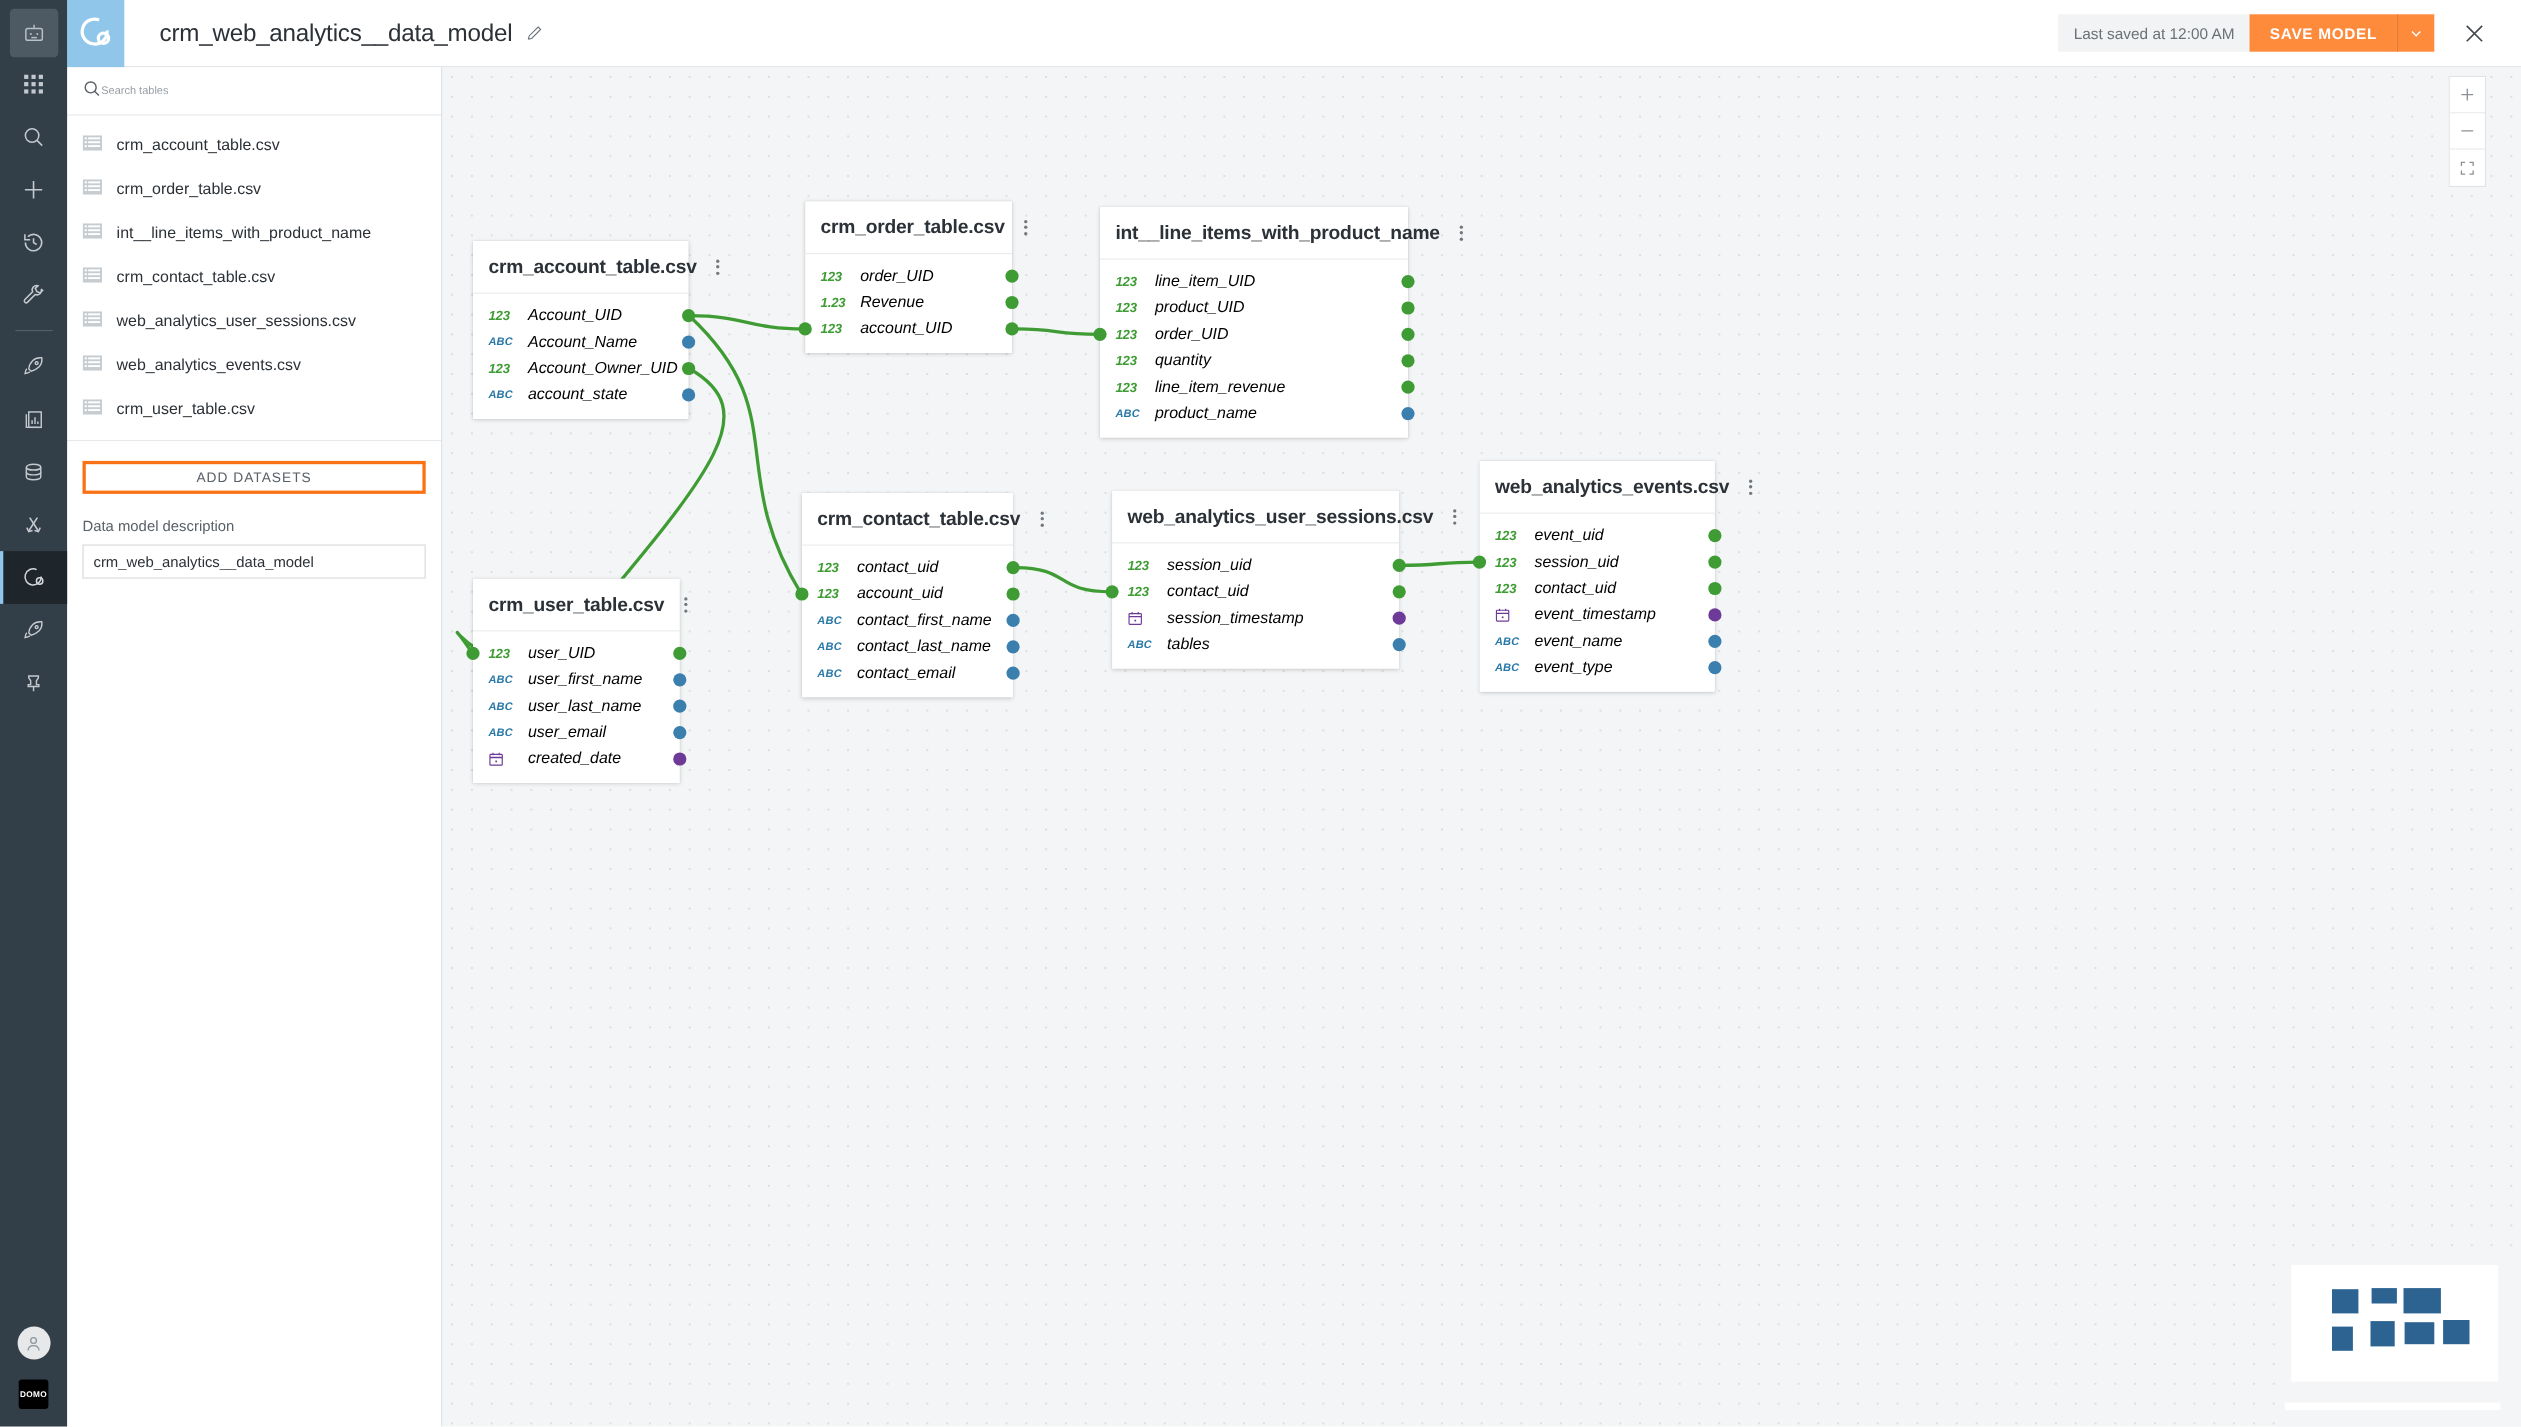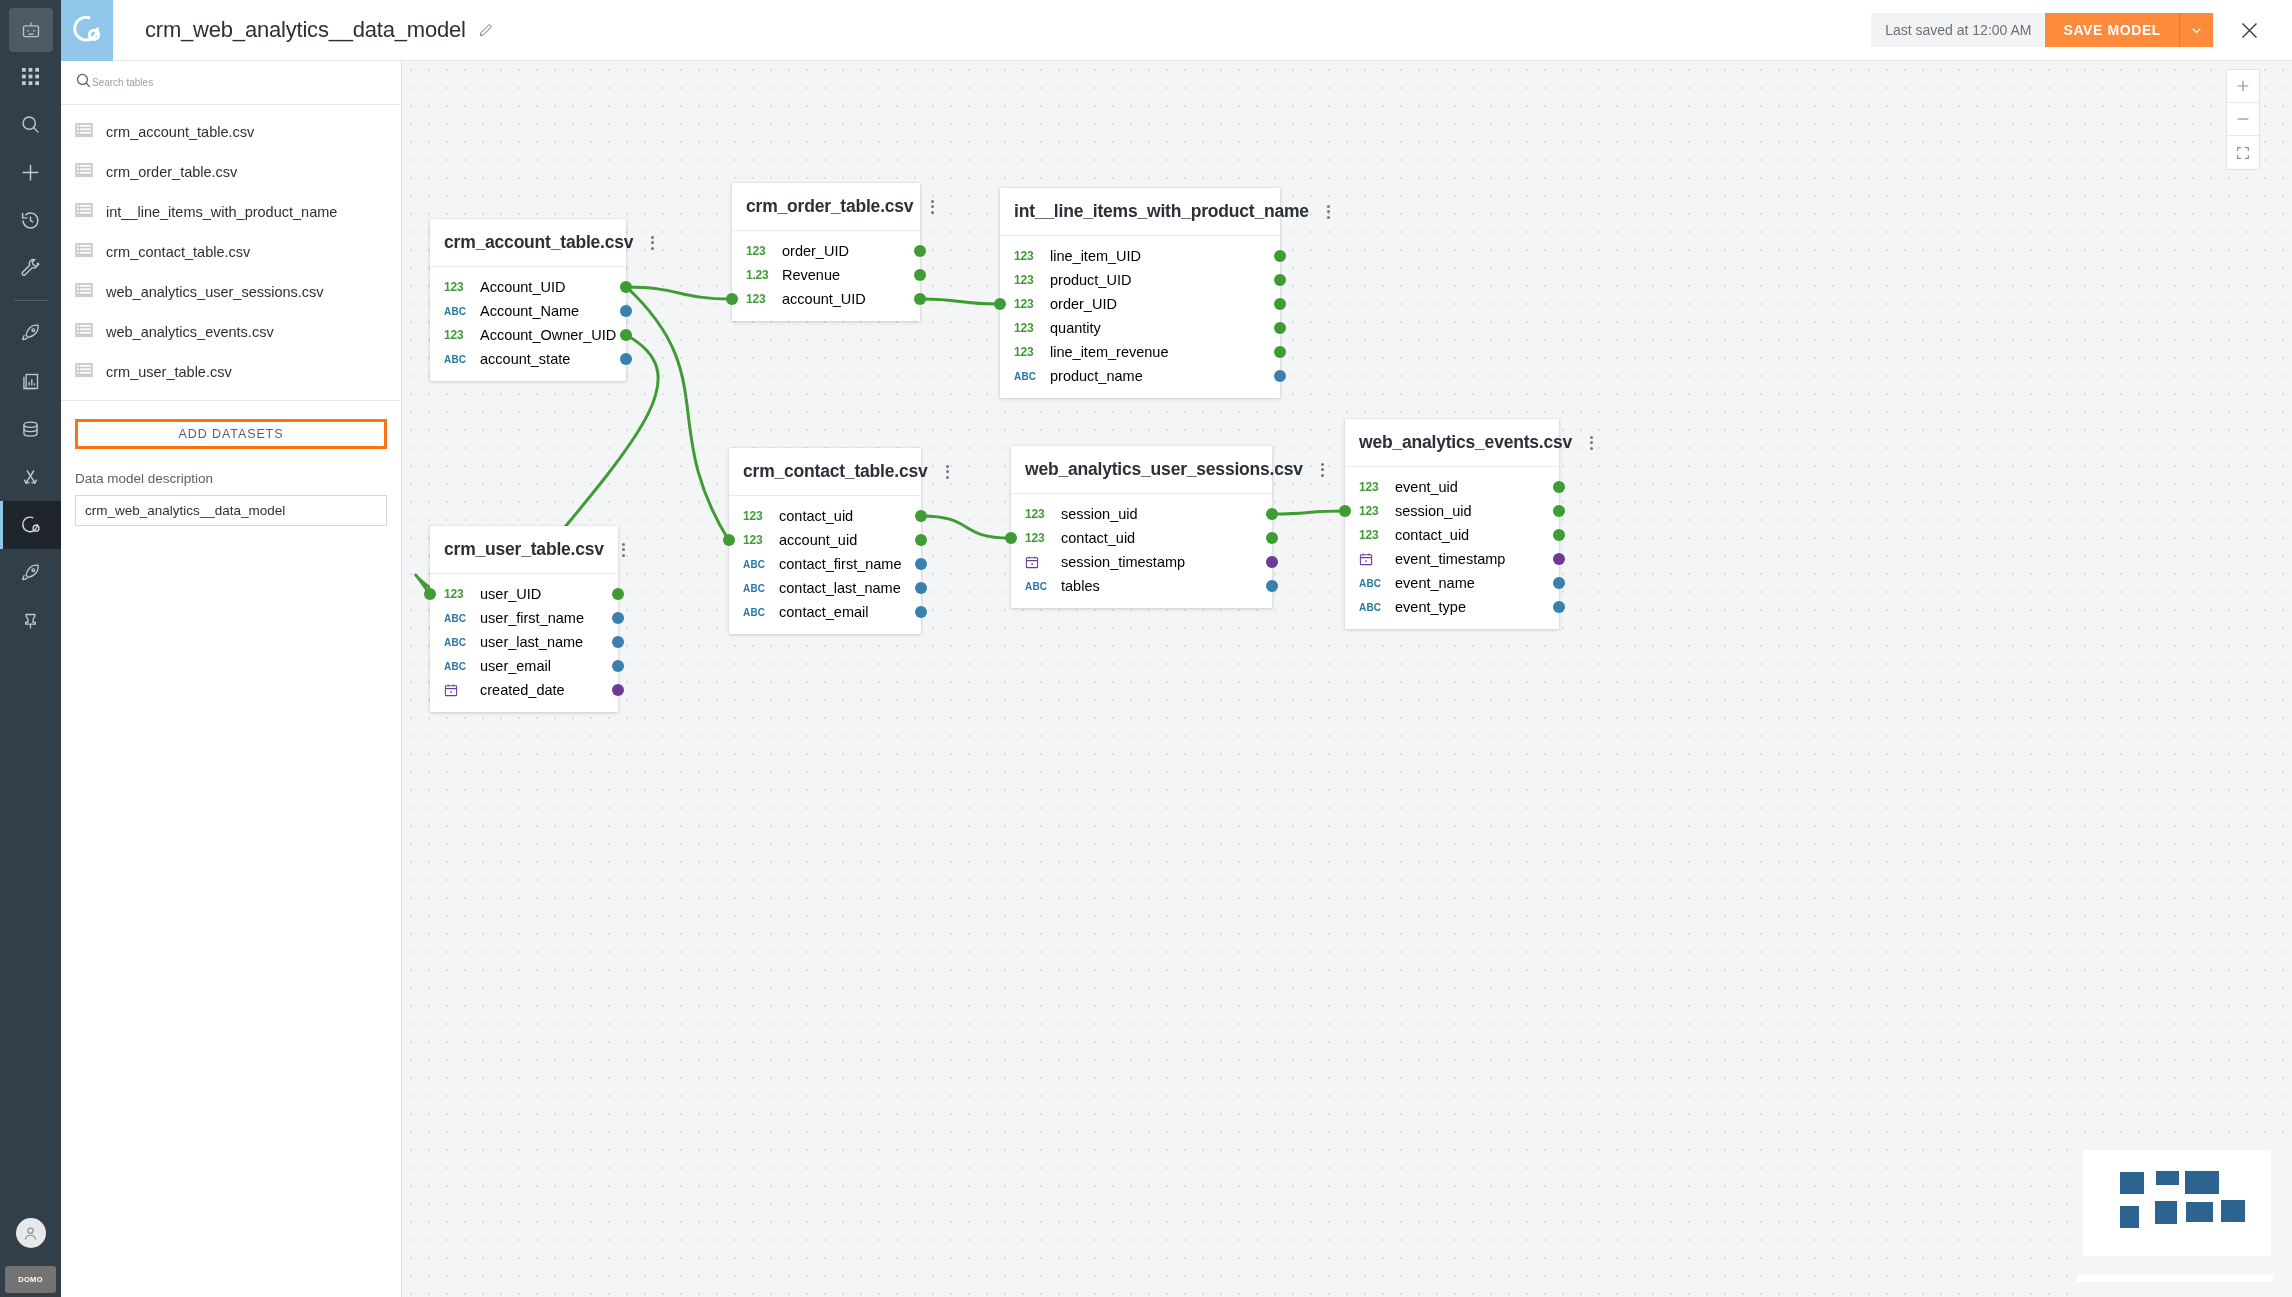--- a/index.html
+++ b/index.html
@@ -36,24 +36,24 @@
     width: 3px; height: 100%; background: #8fc6ea;
   }
   .rail-sep { width: 34px; height: 1px; background: #566069; margin: 8px 0; }
   .rail-spacer { flex: 1; }
   .rail-avatar {
     width: 30px; height: 30px; border-radius: 50%;
     background: #e6e8ea; display: flex; align-items: center; justify-content: center;
     margin-bottom: 18px;
   }
   .rail-domo {
-    width: 51px; height: 27px; background: #737373; border-radius: 3px;
+    width: 27px; height: 27px; background: #000000; border-radius: 3px;
     display: flex; align-items: center; justify-content: center;
     color: #fff; font-size: 7.5px; font-weight: bold; letter-spacing: .3px;
-    margin-bottom: 4px;
+    margin-bottom: 16px;
   }
 
   
   #header {
     position: absolute; left: 61px; top: 0; right: 0; height: 61px;
     background: #fff; border-bottom: 1px solid #e3e6e8;
     display: flex; align-items: center; z-index: 30;
   }
   #header-logo {
     width: 52px; height: 61px; background: #8fc6ea;
@@ -142,21 +142,21 @@
   .node-title {
     font-size: 17.5px; color: #2b3137; font-weight: bold;
     white-space: nowrap; letter-spacing: -.2px;
   }
   .node-menu {
     margin-left: 14px; cursor: pointer; color: #70777d;
     font-size: 16px; line-height: 8px; letter-spacing: 0;
     display: flex; flex-direction: column; gap: 2.5px; padding: 2px 4px;
   }
   .node-menu i { width: 3px; height: 3px; border-radius: 50%; background: #70777d; display: block; }
-  .node-body { padding: 8px 0 10px 0; }
+  .node-body { padding: 8px 0 10px 0; font-style: italic; }
   .field {
     display: flex; align-items: center; height: 24px;
     padding: 0 14px; position: relative;
   }
   .ftype {
     width: 26px; font-size: 11.5px; font-weight: bold;
     letter-spacing: -.2px; flex: 0 0 26px;
   }
   .ftype.num { color: #3f9c35; font-size: 12px; }
   .ftype.str { color: #2878a8; font-size: 10px; letter-spacing: .2px; }

